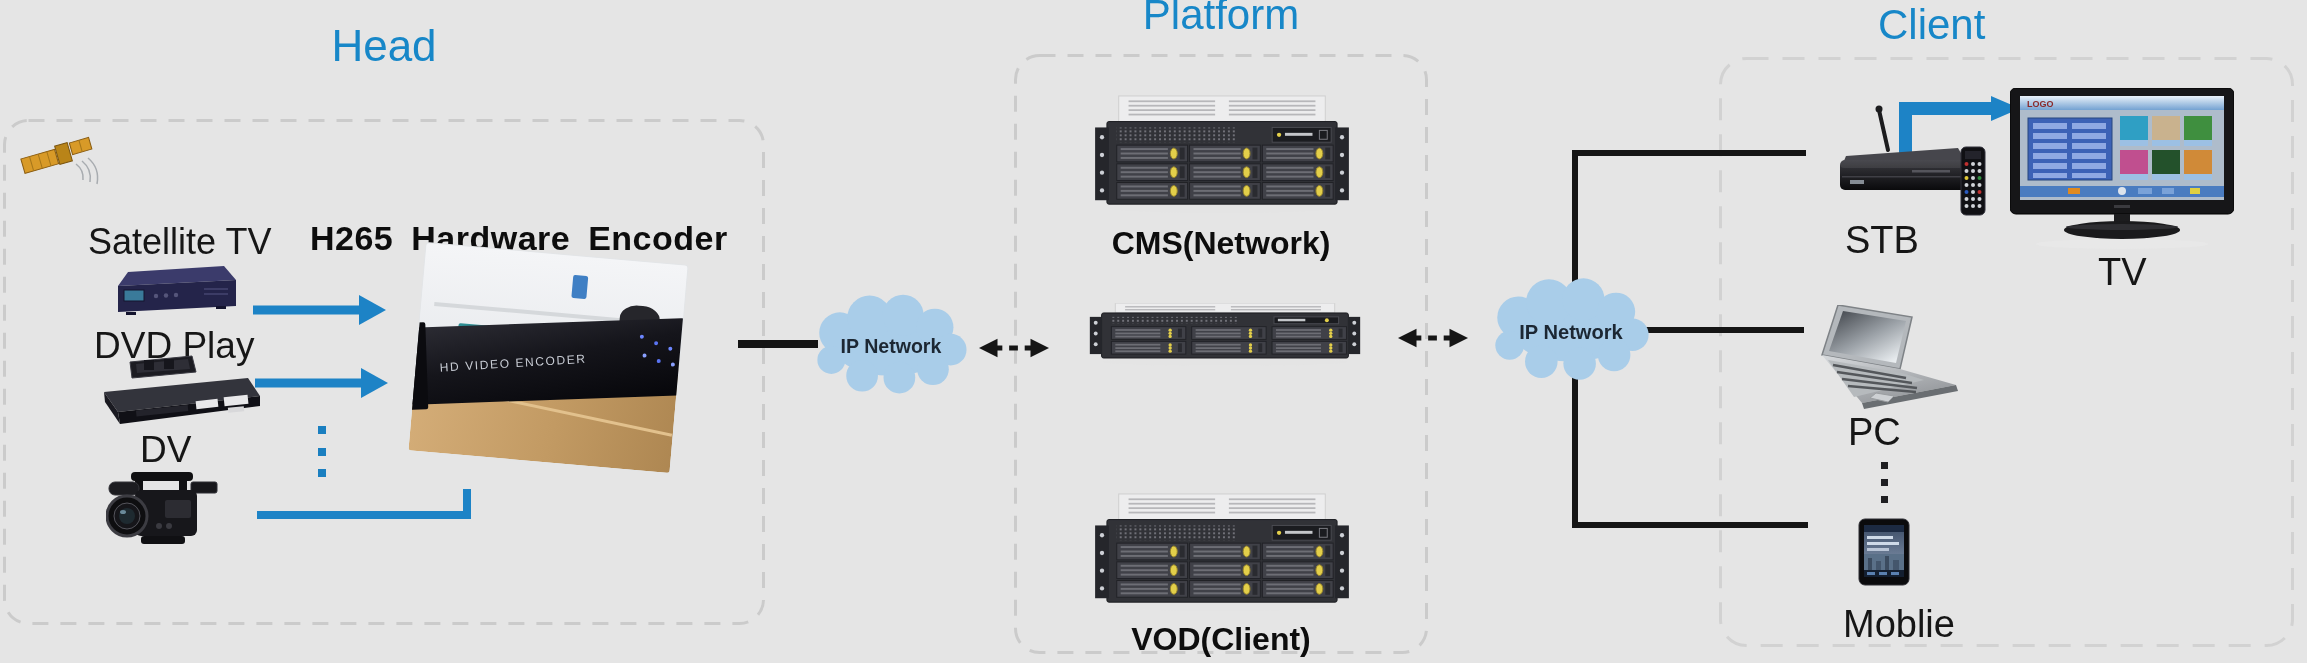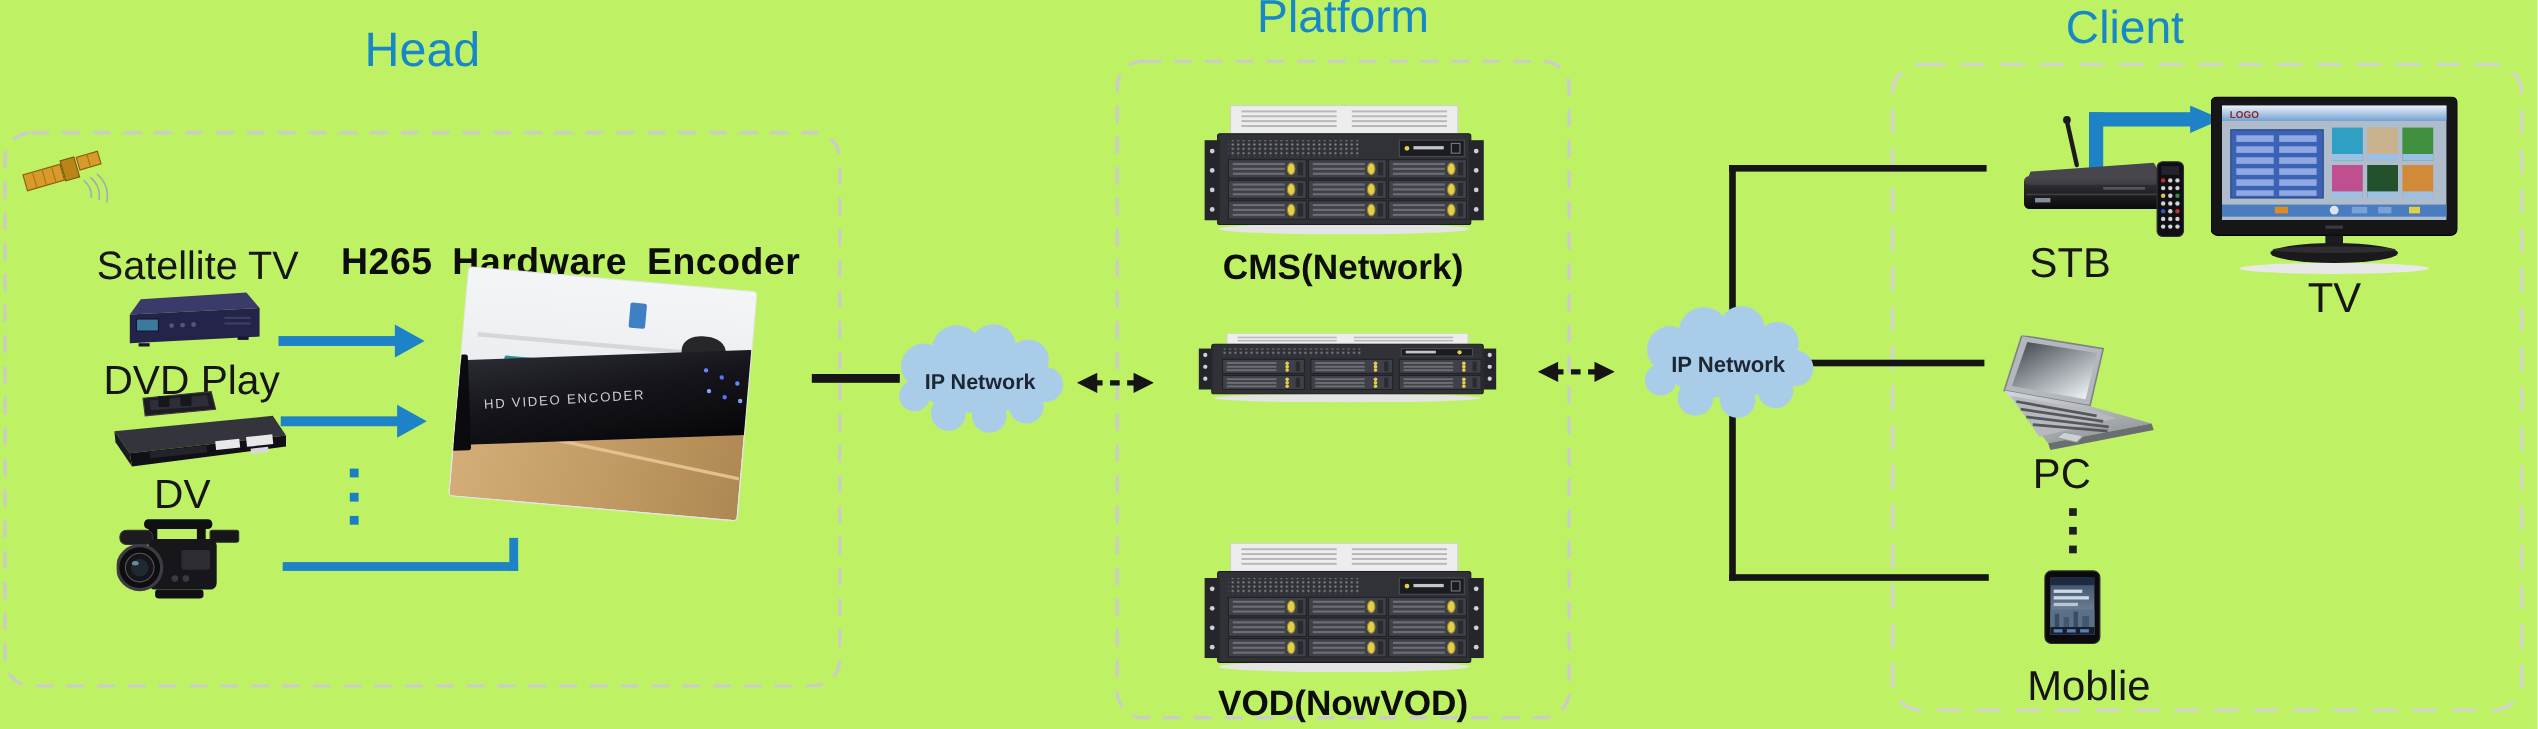--- a/index.html
+++ b/index.html
@@ -1,16 +1,16 @@
 <!DOCTYPE html>
 <html><head>
 <meta charset="utf-8">
 <style>
   html,body{margin:0;padding:0;background:#ffffff;}
-  .stage{position:relative;width:2307px;height:663px;background:#bef264;overflow:hidden;
+  .stage{position:relative;width:2307px;height:663px;background:#e5e5e5;overflow:hidden;
          font-family:"Liberation Sans",sans-serif;}
   .abs{position:absolute;}
   .sec-title{position:absolute;color:#1787c8;font-size:42px;line-height:1;white-space:nowrap;}
   .center{text-align:center;}
   .lbl{position:absolute;color:#161616;font-size:36px;line-height:1.1;white-space:nowrap;}
   .lbl-sm{font-size:37px;}
   .lbl-client{font-size:38px;}
   .srv-lbl{position:absolute;color:#0d0d0d;font-size:32px;font-weight:bold;line-height:1.1;
            text-align:center;white-space:nowrap;}
   .enc-title{position:absolute;color:#0d0d0d;font-size:34px;font-weight:bold;letter-spacing:.5px;
@@ -325,21 +325,21 @@
     </svg>
   <div class="srv-lbl" style="left:1014px;top:226px;width:414px">CMS(Network)</div>
 
   <svg class="abs" viewBox="0 0 292 64" style="left:1082px;top:303px" width="286" height="63">
       <use href="#srv2u"></use>
     </svg>
 
   <svg class="abs" viewBox="0 0 270 122" style="left:1089px;top:492px" width="266" height="120">
       <use href="#srv3u"></use>
     </svg>
-  <div class="srv-lbl" style="left:1014px;top:622px;width:414px">VOD(NowVOD)</div>
+  <div class="srv-lbl" style="left:1014px;top:622px;width:414px">VOD(Client)</div>
 
   <svg class="abs" viewBox="0 0 72 28" style="left:1398px;top:324px" width="70" height="28">
       <use href="#dblArrow"></use>
     </svg>
 
   <div class="blk" style="left:1572px;top:150px;width:6px;height:378px"></div>
   <div class="blk" style="left:1572px;top:150px;width:234px;height:6px"></div>
   <div class="blk" style="left:1646px;top:327px;width:158px;height:6px"></div>
   <div class="blk" style="left:1572px;top:522px;width:236px;height:6px"></div>
 

